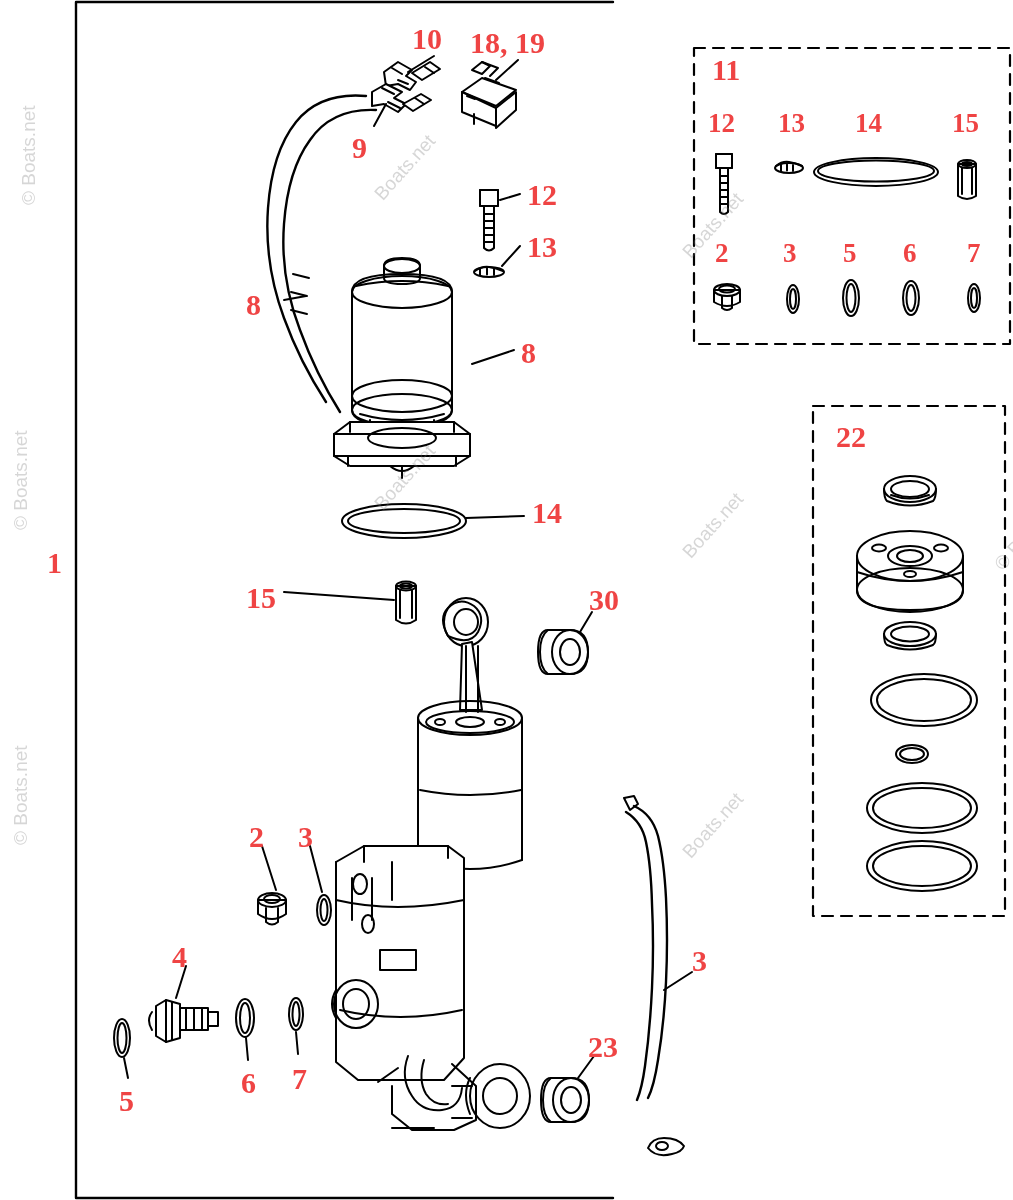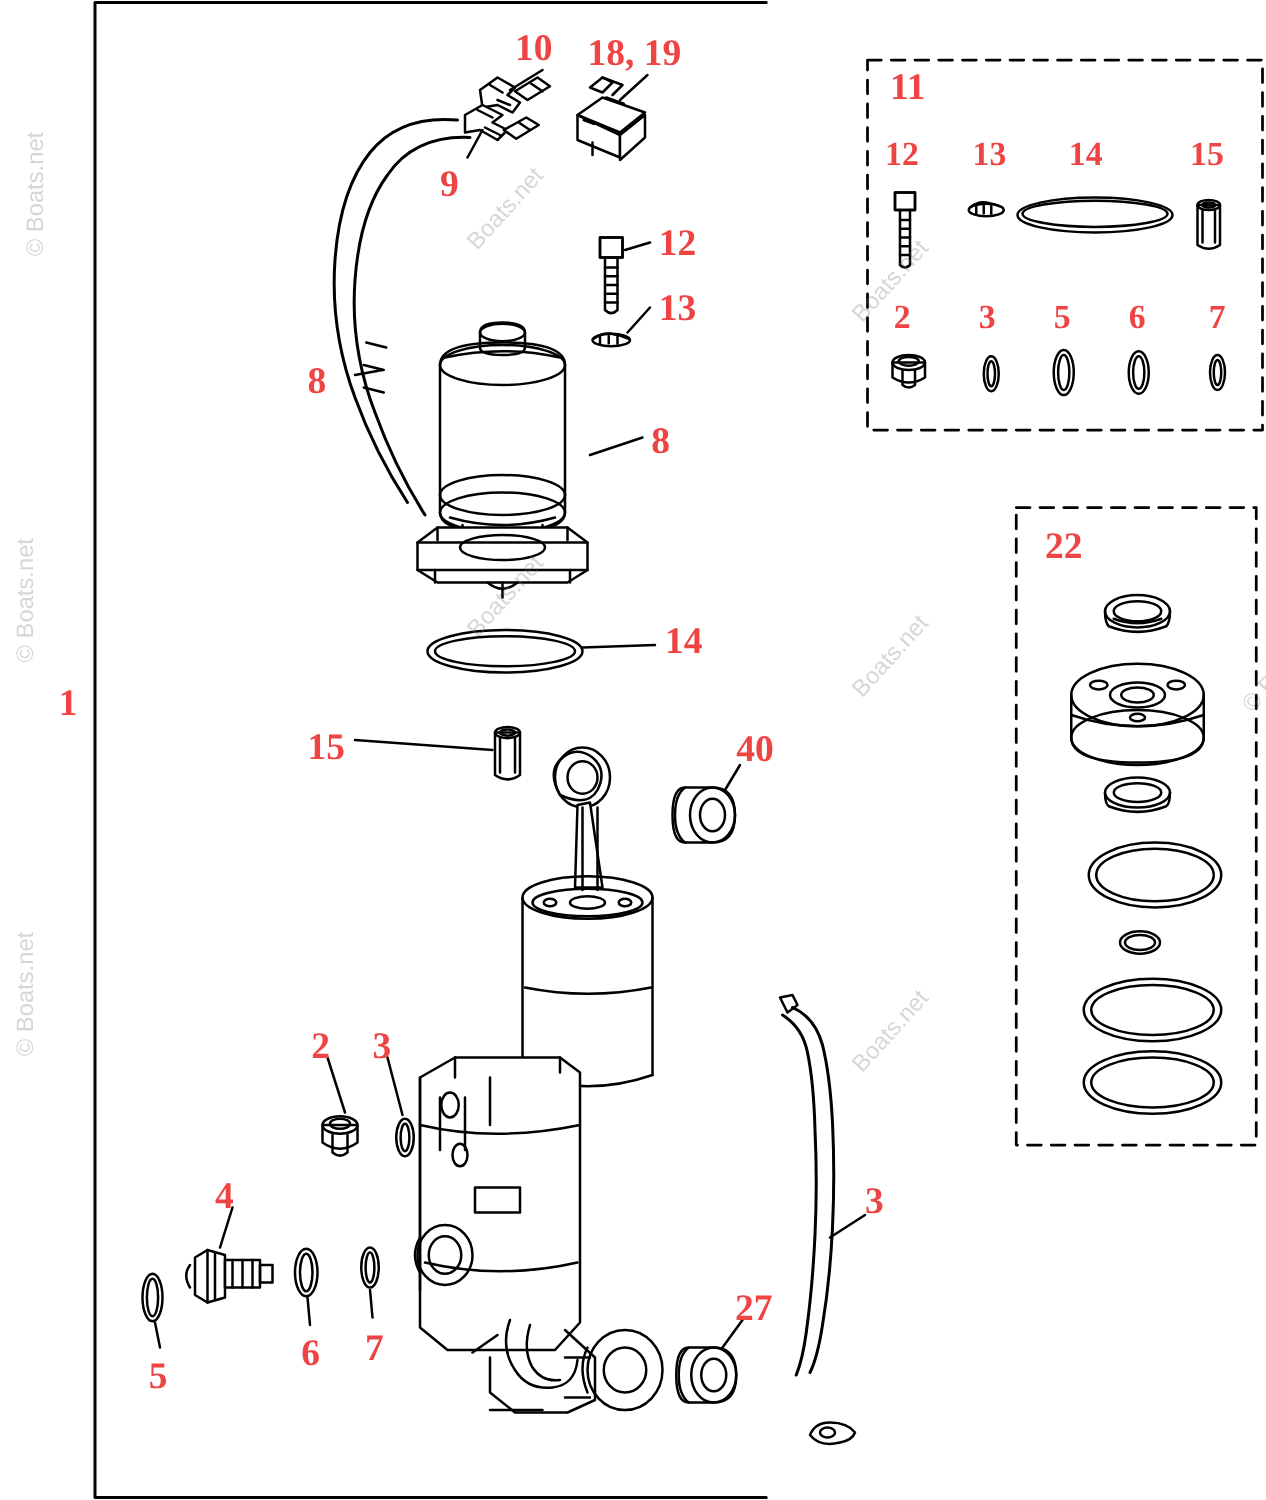--- a/index.html
+++ b/index.html
@@ -361,29 +361,29 @@
 <div class="callout cal-lg" style="left:47px; top:548px;">1</div>
 <div class="callout cal-lg" style="left:412px; top:24px;">10</div>
 <div class="callout cal-lg" style="left:470px; top:28px;">18, 19</div>
 <div class="callout cal-lg" style="left:352px; top:133px;">9</div>
 <div class="callout cal-lg" style="left:527px; top:180px;">12</div>
 <div class="callout cal-lg" style="left:527px; top:232px;">13</div>
 <div class="callout cal-lg" style="left:246px; top:290px;">8</div>
 <div class="callout cal-lg" style="left:521px; top:338px;">8</div>
 <div class="callout cal-lg" style="left:532px; top:498px;">14</div>
 <div class="callout cal-lg" style="left:246px; top:583px;">15</div>
-<div class="callout cal-lg" style="left:589px; top:585px;">40</div>
+<div class="callout cal-lg" style="left:589px; top:585px;">30</div>
 <div class="callout cal-lg" style="left:249px; top:822px;">2</div>
 <div class="callout cal-lg" style="left:298px; top:822px;">3</div>
 <div class="callout cal-lg" style="left:172px; top:942px;">4</div>
 <div class="callout cal-lg" style="left:241px; top:1068px;">6</div>
 <div class="callout cal-lg" style="left:292px; top:1064px;">7</div>
 <div class="callout cal-lg" style="left:119px; top:1086px;">5</div>
 <div class="callout cal-lg" style="left:692px; top:946px;">3</div>
-<div class="callout cal-lg" style="left:588px; top:1032px;">27</div>
+<div class="callout cal-lg" style="left:588px; top:1032px;">23</div>
 
 <div class="callout cal-lg" style="left:712px; top:55px;">11</div>
 <div class="callout cal-md" style="left:708px; top:110px;">12</div>
 <div class="callout cal-md" style="left:778px; top:110px;">13</div>
 <div class="callout cal-md" style="left:855px; top:110px;">14</div>
 <div class="callout cal-md" style="left:952px; top:110px;">15</div>
 <div class="callout cal-md" style="left:715px; top:240px;">2</div>
 <div class="callout cal-md" style="left:783px; top:240px;">3</div>
 <div class="callout cal-md" style="left:843px; top:240px;">5</div>
 <div class="callout cal-md" style="left:903px; top:240px;">6</div>

